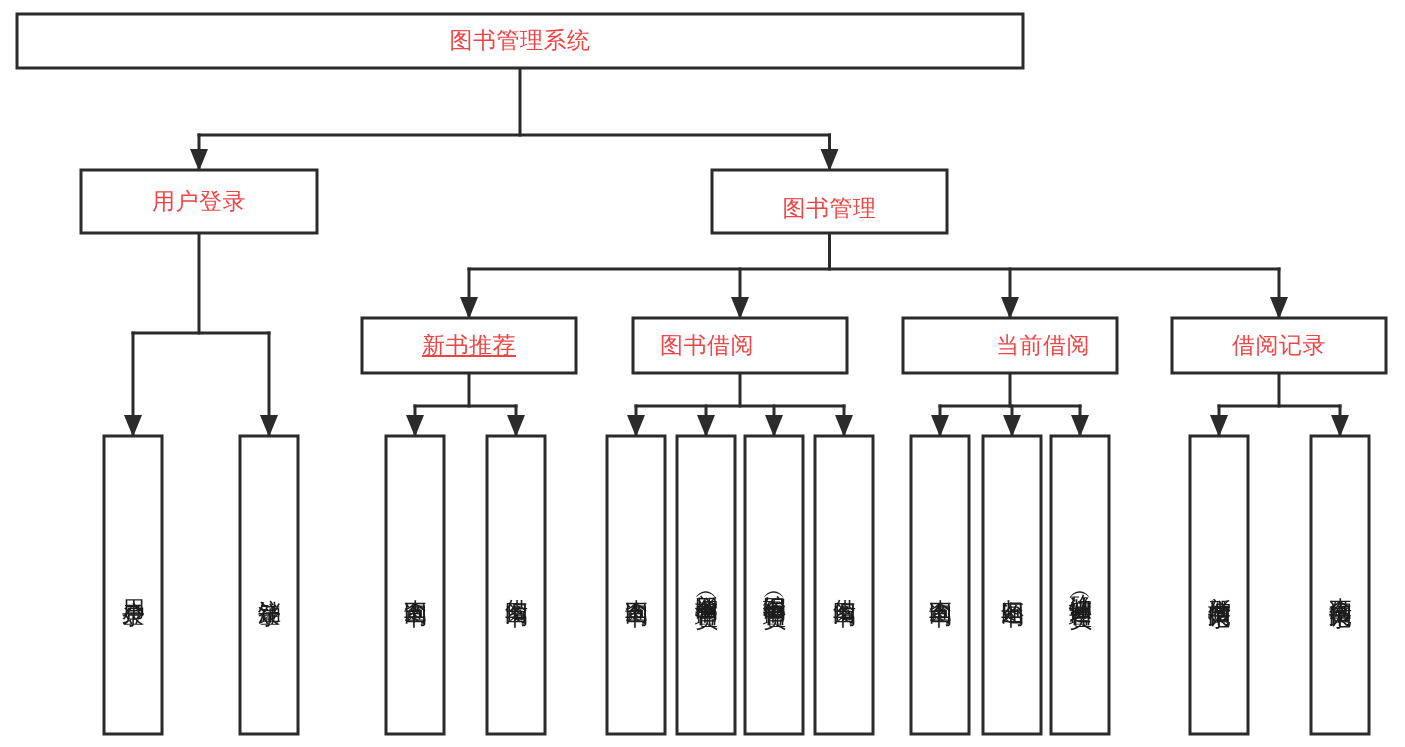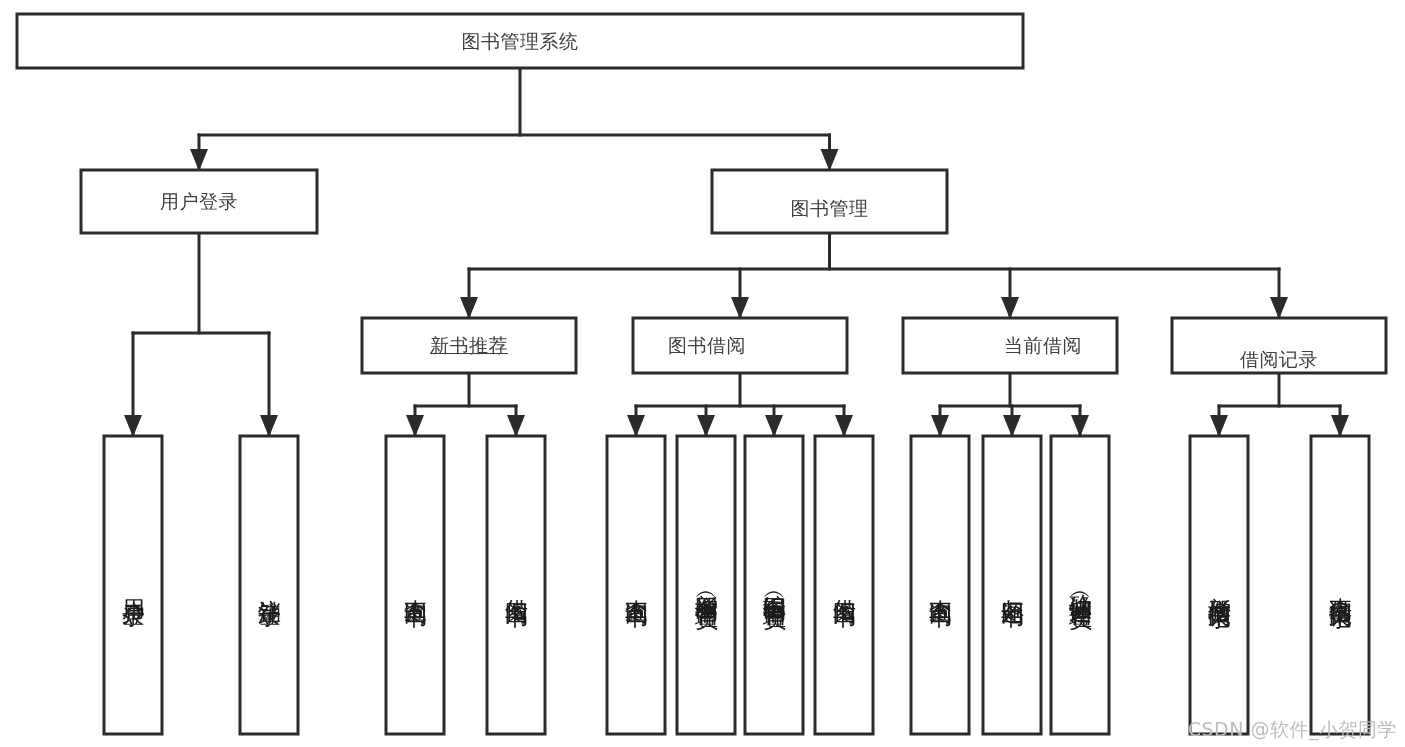--- a/index.html
+++ b/index.html
@@ -39,22 +39,22 @@
   }
   .arrow-head {
     fill: #2b2b2b;
     stroke: none;
   }
   .node-label-h {
     position: absolute;
     display: flex;
     align-items: center;
     justify-content: center;
-    color: #404040;
-    font-size: 19px;
+    color: #ef4444;
+    font-size: 23px;
     line-height: 1.1;
     letter-spacing: 0.5px;
     white-space: nowrap;
     pointer-events: none;
   }
   .node-label-v {
     position: absolute;
     display: flex;
     align-items: center;
     justify-content: center;
@@ -173,21 +173,21 @@
       <div class="node-label-h" style="left: 81px; top: 170px; width: 236px; height: 63px;">用户登录</div>
       <div class="hit-layer" style="left: 81px; top: 170px; width: 236px; height: 63px;"></div>
       <div class="node-label-h" style="left: 712px; top: 170px; width: 235px; height: 77px;">图书管理</div>
       <div class="hit-layer" style="left: 712px; top: 170px; width: 235px; height: 63px;"></div>
       <div class="node-label-h" style="left: 362px; top: 318px; width: 214px; height: 55px; text-decoration: underline;">新书推荐</div>
       <div class="hit-layer" style="left: 362px; top: 318px; width: 214px; height: 55px;"></div>
       <div class="node-label-h" style="left: 600px; top: 318px; width: 214px; height: 55px;">图书借阅</div>
       <div class="hit-layer" style="left: 633px; top: 318px; width: 214px; height: 55px;"></div>
       <div class="node-label-h" style="left: 936px; top: 318px; width: 214px; height: 55px;">当前借阅</div>
       <div class="hit-layer" style="left: 903px; top: 318px; width: 214px; height: 55px;"></div>
-      <div class="node-label-h" style="left: 1172px; top: 332px; width: 214px; height: 55px;">借阅记录</div>
+      <div class="node-label-h" style="left: 1172px; top: 318px; width: 214px; height: 55px;">借阅记录</div>
       <div class="hit-layer" style="left: 1172px; top: 318px; width: 214px; height: 55px;"></div>
       <div class="node-label-v" style="left: 104px; top: 436px; width: 58px; height: 298px;">用户登录</div>
       <div class="hit-layer" style="left: 104px; top: 436px; width: 58px; height: 298px;"></div>
       <div class="node-label-v" style="left: 240px; top: 436px; width: 58px; height: 298px;">注销登录</div>
       <div class="hit-layer" style="left: 240px; top: 436px; width: 58px; height: 298px;"></div>
       <div class="node-label-v" style="left: 386px; top: 436px; width: 58px; height: 298px;">查询图书</div>
       <div class="hit-layer" style="left: 386px; top: 436px; width: 58px; height: 298px;"></div>
       <div class="node-label-v" style="left: 487px; top: 436px; width: 58px; height: 298px;">借阅图书</div>
       <div class="hit-layer" style="left: 487px; top: 436px; width: 58px; height: 298px;"></div>
       <div class="node-label-v" style="left: 607px; top: 436px; width: 58px; height: 298px;">查询图书</div>
@@ -203,15 +203,14 @@
       <div class="node-label-v" style="left: 983px; top: 436px; width: 58px; height: 298px;">归还图书</div>
       <div class="hit-layer" style="left: 983px; top: 436px; width: 58px; height: 298px;"></div>
       <div class="node-label-v" style="left: 1051px; top: 436px; width: 58px; height: 298px;">确认归还（管理员）</div>
       <div class="hit-layer" style="left: 1051px; top: 436px; width: 58px; height: 298px;"></div>
       <div class="node-label-v" style="left: 1190px; top: 436px; width: 58px; height: 298px;">新增借阅记录</div>
       <div class="hit-layer" style="left: 1190px; top: 436px; width: 58px; height: 298px;"></div>
       <div class="node-label-v" style="left: 1311px; top: 436px; width: 58px; height: 298px;">查询借阅记录</div>
       <div class="hit-layer" style="left: 1311px; top: 436px; width: 58px; height: 298px;"></div>
     </div>
 
-  <div class="watermark">CSDN @软件_小贺同学</div>
 
 </div>
 
 </body></html>

